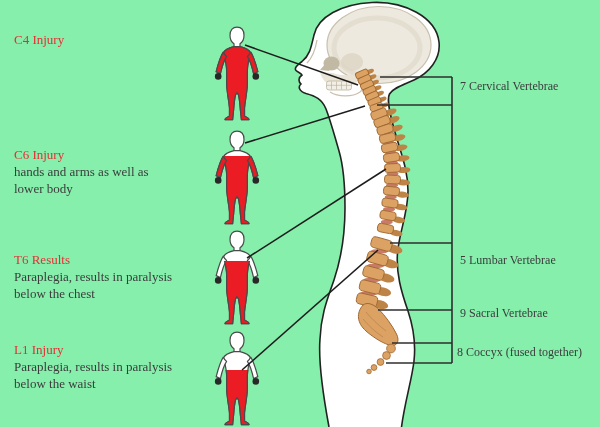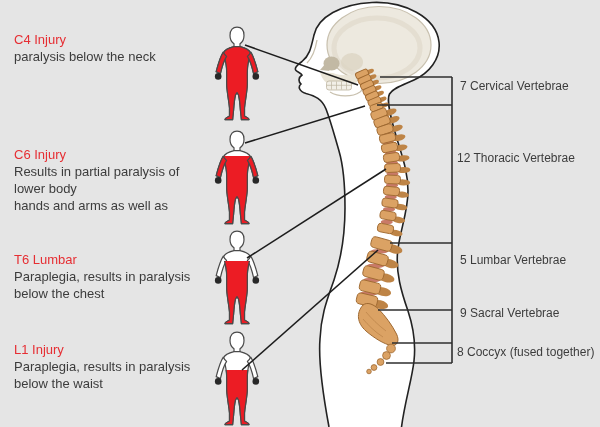--- a/index.html
+++ b/index.html
@@ -1,42 +1,40 @@
 <!DOCTYPE html>
 <html style="--injury_red: #E62E33; --figure_red: #EC1C24; --text: #3C3C3C; --line: #222222; --bracket: #2E2E2E; --spine_tan: #DBA264; --spine_outline: #A06A32; --skull_beige: #EDE9DF; --hand_dark: #282828;"><head>
 <meta charset="utf-8">
 <style>
   html,body{margin:0;padding:0;background:#fff;}
   .stage{
-    position:relative;width:600px;height:427px;background:#e5e5e5;overflow:hidden;
-    font-family:Liberation Sans, sans-serif;
+    position:relative;width:600px;height:427px;background:#86efac;overflow:hidden;
+    font-family:Liberation Serif, serif;
   }
   .injury{position:absolute;left:14px;width:205px;font-size:13px;line-height:17px;color:var(--text,#3C3C3C);}
   .injury .lvl{margin:0;font-size:13px;font-weight:400;line-height:17px;color:var(--injury_red,#E62E33);}
   .vlabel{position:absolute;font-size:12px;line-height:14px;color:var(--text,#3A3A3A);white-space:nowrap;}
   .figure{position:absolute;}
   #main-svg{position:absolute;left:0;top:0;}
 </style>
 </head>
 <body>
 
 <div class="stage">
 
   <div class="injury" style="top:31px">
     <div class="lvl">C4 Injury</div>
-    <div>paralysis below the neck</div>
   </div>
   <div class="injury" style="top:146px">
     <div class="lvl">C6 Injury</div>
-    <div>Results in partial paralysis of</div>
+    <div>hands and arms as well as</div>
     <div>lower body</div>
-    <div>hands and arms as well as</div>
   </div>
   <div class="injury" style="top:251px">
-    <div class="lvl">T6 Lumbar</div>
+    <div class="lvl">T6 Results</div>
     <div>Paraplegia, results in paralysis</div>
     <div>below the chest</div>
   </div>
   <div class="injury" style="top:341px">
     <div class="lvl">L1 Injury</div>
     <div>Paraplegia, results in paralysis</div>
     <div>below the waist</div>
   </div>
 
   <svg class="figure" id="fig0" viewBox="0 0 56 96" style="left:209px;top:26px;width:56px;height:96px">
@@ -226,17 +224,16 @@
 
     <g stroke="#1D1D1D" stroke-width="1.5">
       <line x1="245" y1="45" x2="358" y2="85"></line>
       <line x1="245" y1="143" x2="365" y2="106"></line>
       <line x1="247" y1="258" x2="386" y2="169"></line>
       <line x1="242" y1="370" x2="378" y2="250"></line>
     </g>
   </svg>
 
   <div class="vlabel" style="left:460px;top:79px">7 Cervical Vertebrae</div>
-  <div class="vlabel" style="left:457px;top:151px">12 Thoracic Vertebrae</div>
   <div class="vlabel" style="left:460px;top:253px">5 Lumbar Vertebrae</div>
   <div class="vlabel" style="left:460px;top:306px">9 Sacral Vertebrae</div>
   <div class="vlabel" style="left:457px;top:345px">8 Coccyx (fused together)</div>
 </div>
 
 </body></html>

